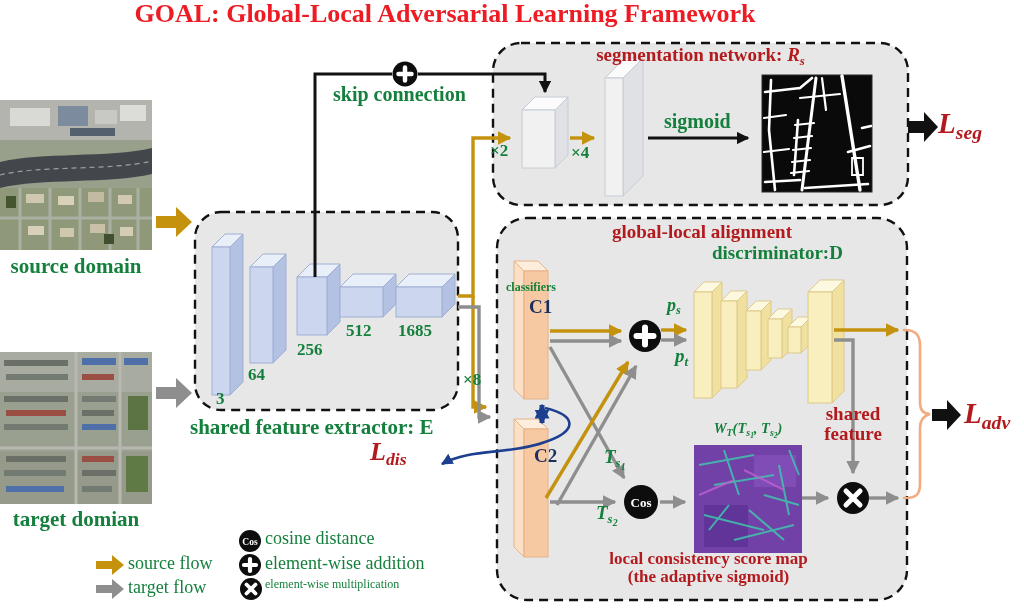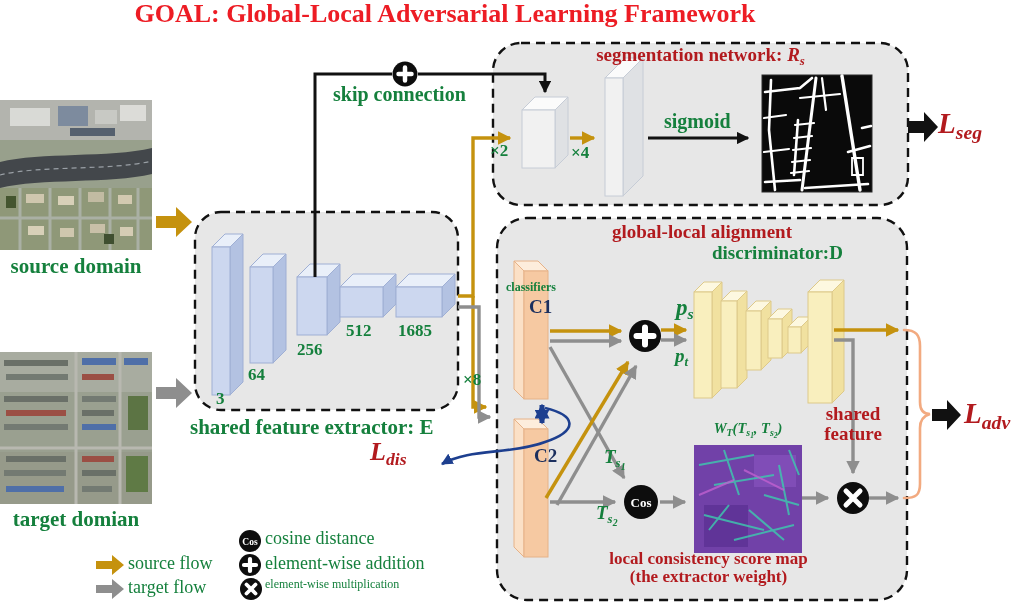--- a/index.html
+++ b/index.html
@@ -294,36 +294,36 @@
 
 <div class="lbl b it dred" style="left:938px;top:108px;font-size:29px;"><span>L</span><span class="sub">seg</span></div>
 
 <div class="lbl b dred ctr" style="left:497px;top:222px;width:410px;font-size:19px;">global-local alignment</div>
 <div class="lbl b" style="left:506px;top:241px;font-size:12px;margin-top:40px;">classifiers</div>
 <div class="lbl b" style="left:688px;top:243px;font-size:19px;margin-left:24px;">discriminator:D</div>
 
 <div class="lbl b navy" style="left:529px;top:297px;font-size:19px;">C1</div>
 <div class="lbl b navy" style="left:534px;top:446px;font-size:19px;">C2</div>
 
-<div class="lbl b it" style="left:667px;top:296px;font-size:23px;margin-left:9px;"><span>p</span><span class="sub">s</span></div>
+<div class="lbl b it" style="left:667px;top:296px;font-size:18px;"><span>p</span><span class="sub">s</span></div>
 <div class="lbl b it" style="left:667px;top:346px;font-size:19px;margin-left:8px;"><span>p</span><span class="sub">t</span></div>
 
 <div class="lbl b it" style="left:604px;top:447px;font-size:19px;"><span>T</span><span class="sub"><span>s</span><span class="sub2">1</span></span></div>
 <div class="lbl b it" style="left:584px;top:503px;font-size:19px;margin-left:12px;"><span>T</span><span class="sub"><span>s</span><span class="sub2">2</span></span></div>
 
 <div class="lbl b it ctr" style="left:690px;top:421px;width:116px;font-size:14.5px;"><span>W</span><span class="sub">T</span><span>(</span><span>T</span><span class="sub"><span>s</span><span class="sub2">1</span></span><span>, </span><span>T</span><span class="sub"><span>s</span><span class="sub2">2</span></span><span>)</span></div>
 
 <div class="lbl b dred ctr" style="left:812px;top:404px;width:82px;font-size:19px;">
       <div>shared</div>
       <div>feature</div>
     </div>
 
 <div class="lbl b dred ctr" style="left:586px;top:550px;width:245px;font-size:17px;">
       <div>local consistency score map</div>
-      <div>(the extractor weight)</div>
+      <div>(the adaptive sigmoid)</div>
     </div>
 
 <div class="lbl b it dred" style="left:370px;top:438px;font-size:26px;"><span>L</span><span class="sub">dis</span></div>
 
 <div class="lbl b it dred" style="left:964px;top:398px;font-size:29px;"><span>L</span><span class="sub">adv</span></div>
 
 <div class="lbl" style="left:265px;top:529px;font-size:18px;text-align:right;">cosine distance</div>
 <div class="lbl" style="left:265px;top:554px;font-size:18px;">element-wise addition</div>
 <div class="lbl" style="left:265px;top:578px;font-size:12px;">element-wise multiplication</div>
 <div class="lbl" style="left:128px;top:554px;font-size:18px;">source flow</div>

